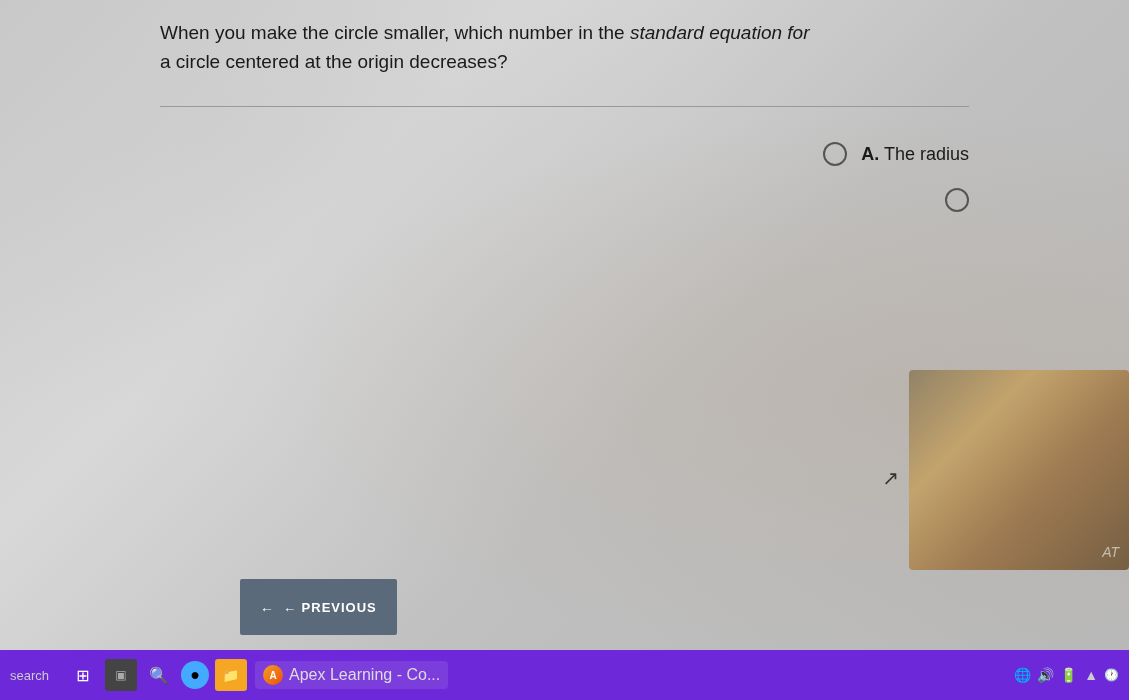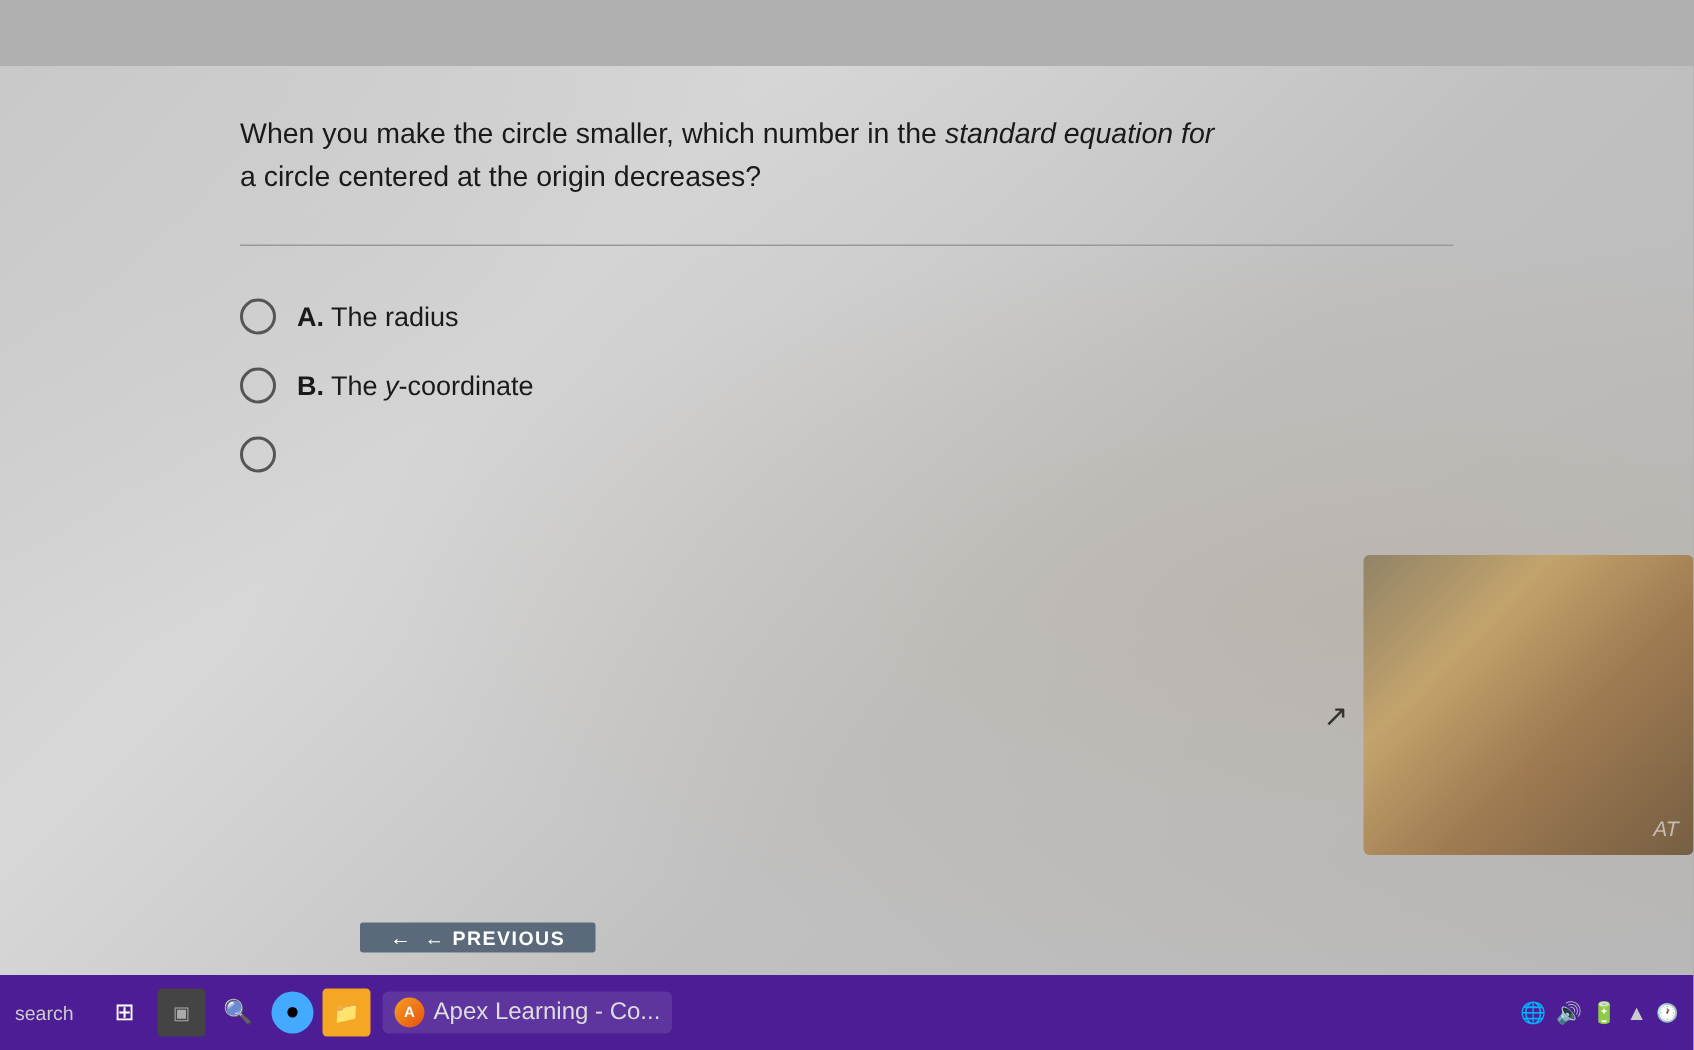--- a/index.html
+++ b/index.html
@@ -15,22 +15,21 @@
 
     .main-content {
       position: absolute;
       top: 0;
       left: 0;
       right: 0;
       bottom: 50px;
       background: linear-gradient(135deg, #c8c8c8 0%, #d8d8d8 30%, #c0c0c0 60%, #b8b8b8 100%);
       display: flex;
       flex-direction: column;
-      padding: 32px 160px 20px 160px;
-      margin-top: 44px;
+      padding: 19px 160px 20px 160px;
     }
 
     
     .main-content::before {
       content: '';
       position: absolute;
       top: 0; left: 0; right: 0; bottom: 0;
       background: 
         radial-gradient(ellipse at 80% 60%, rgba(180,160,140,0.3) 0%, transparent 50%),
         radial-gradient(ellipse at 20% 20%, rgba(200,200,200,0.4) 0%, transparent 40%);
@@ -58,20 +57,21 @@
       border: none;
       border-top: 1px solid #999;
       margin-bottom: 35px;
     }
 
     .options-list {
       list-style: none;
       display: flex;
       flex-direction: column;
       gap: 22px;
+      align-items: flex-end;
     }
 
     .option-item {
       display: flex;
       align-items: center;
       gap: 14px;
       cursor: pointer;
     }
 
     .radio-circle {
@@ -133,21 +133,21 @@
       z-index: 2;
     }
 
     
     .taskbar {
       position: absolute;
       bottom: 0;
       left: 0;
       right: 0;
       height: 50px;
-      background: #4c1d95;
+      background: #6d28d9;
       display: flex;
       align-items: center;
       padding: 0 10px;
       gap: 8px;
       z-index: 10;
     }
 
     .taskbar-search {
       color: #ccc;
       font-size: 13px;
@@ -227,21 +227,21 @@
     }
 
     
     .previous-button {
       position: absolute;
       bottom: 65px;
       left: 240px;
       background: #5a6a7a;
       color: white;
       border: none;
-      padding: 2px 20px;
+      padding: 20px 20px;
       font-size: 13px;
       font-weight: bold;
       letter-spacing: 1px;
       cursor: pointer;
       display: flex;
       align-items: center;
       gap: 8px;
       border-radius: 2px;
       z-index: 5;
     }
@@ -261,24 +261,20 @@
       a circle centered at the origin decreases?
     </p>
     <hr class="divider">
     <ul class="options-list">
       <li class="option-item">
         <div class="radio-circle"></div>
         <span class="option-label"><strong>A.</strong> The radius</span>
       </li>
       <li class="option-item">
         <div class="radio-circle"></div>
-        <span class="option-label"><strong>B.</strong> The <em>y</em>-coordinate</span>
-      </li>
-      <li class="option-item">
-        <div class="radio-circle"></div>
       </li>
     </ul>
   </div>
 
   <div class="image-overlay"></div>
 
   <div class="cursor-indicator">↗</div>
 </div>
 
 <button class="previous-button">

